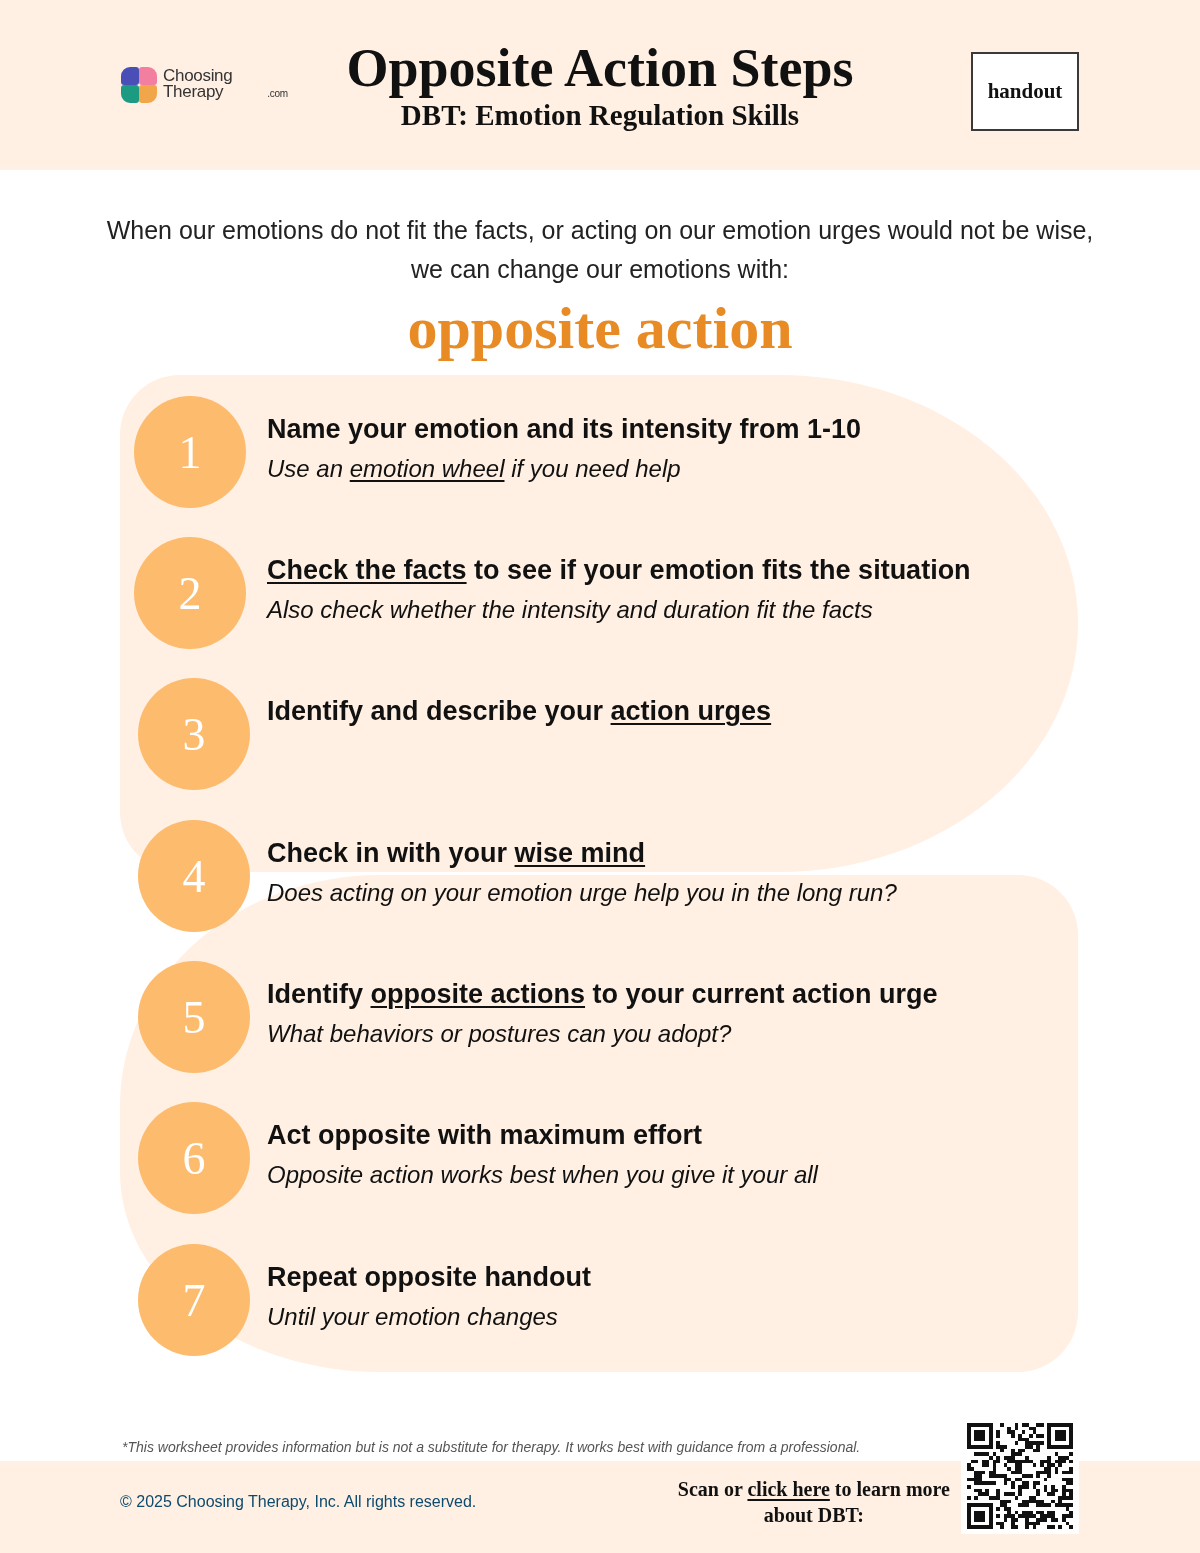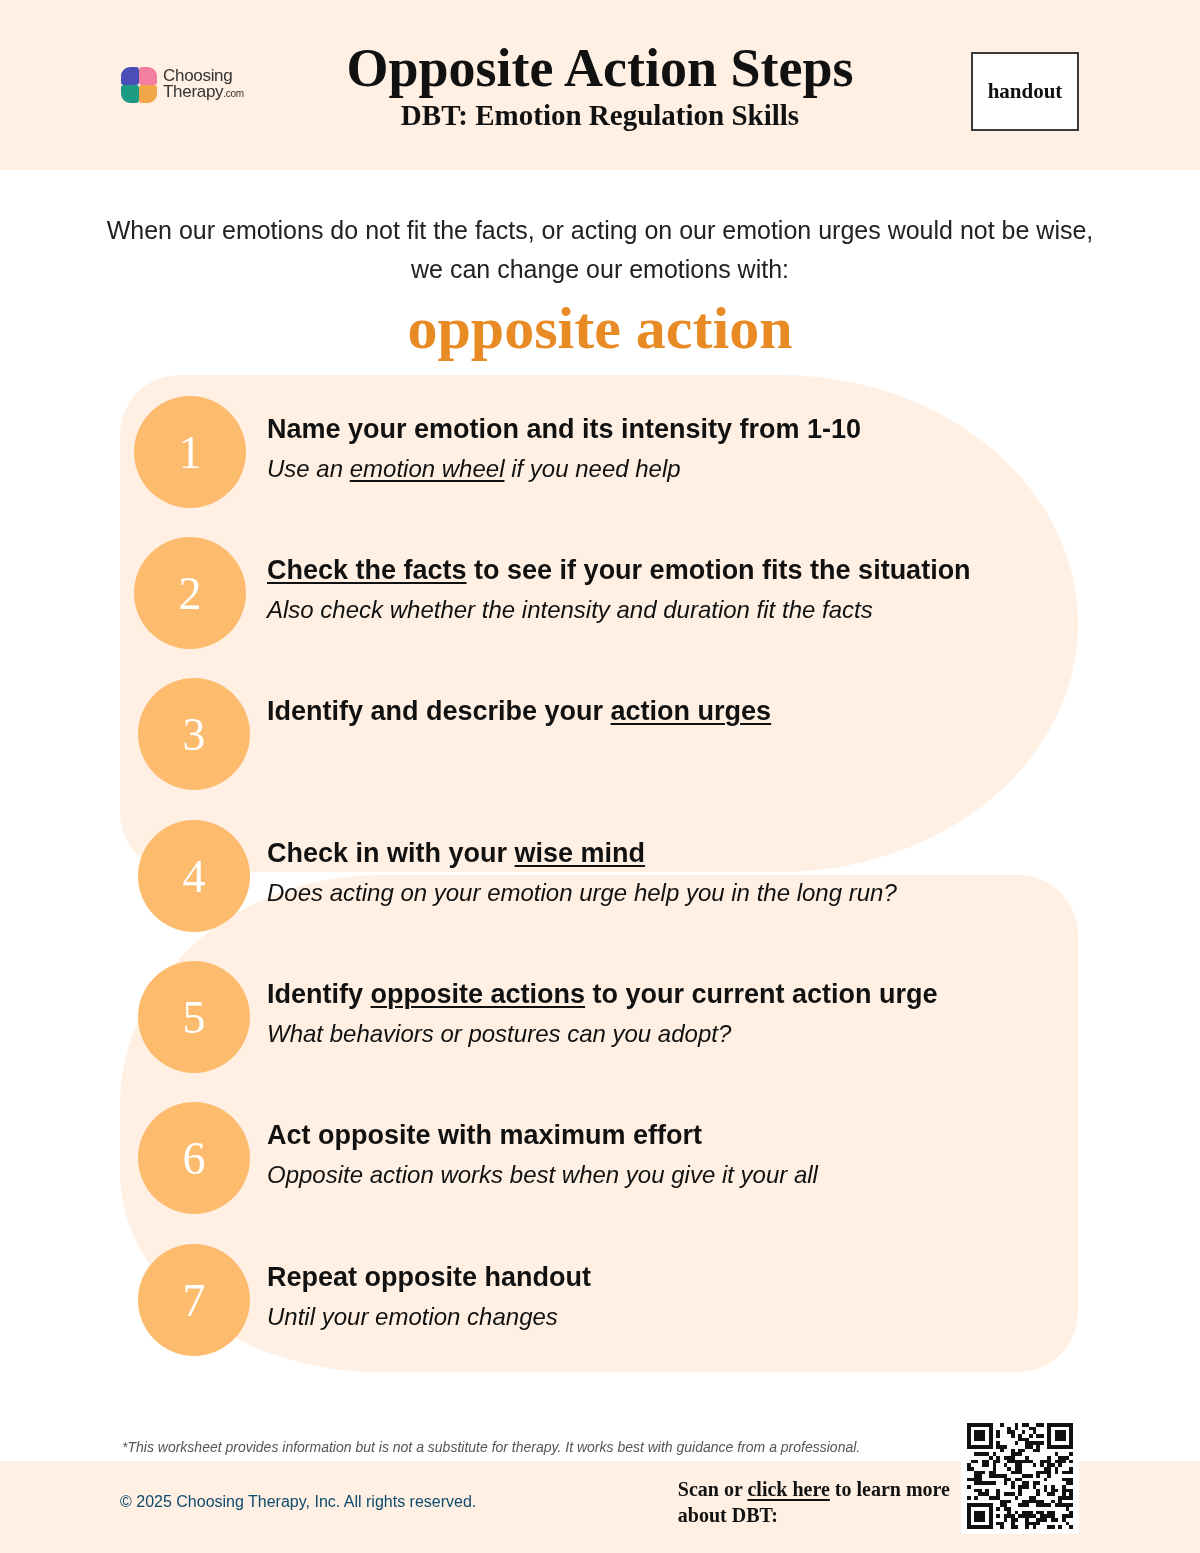--- a/index.html
+++ b/index.html
@@ -10,21 +10,21 @@
   .logo { position: absolute; left: 120px; top: 66px; display: flex; align-items: center; }
   .logo-mark { width: 38px; height: 38px; position: relative; }
   .logo-mark span { position: absolute; width: 18px; height: 18px; }
   .lm-a { left: 1px; top: 1px; background: #4a4fb8; border-radius: 9px 3px 3px 3px; }
   .lm-b { left: 19px; top: 1px; background: #f27fa0; border-radius: 3px 9px 3px 3px; }
   .lm-c { left: 1px; top: 19px; background: #1d9b82; border-radius: 3px 3px 3px 9px; }
   .lm-d { left: 19px; top: 19px; background: #f2a64a; border-radius: 3px 3px 9px 3px; }
   .logo-text { margin-left: 5px; font-family: "Liberation Sans", sans-serif; color: #333; line-height: 16px; }
   .logo-text .l1 { font-size: 17px; display: block; letter-spacing: -0.3px; }
   .logo-text .l2 { font-size: 17px; display: block; letter-spacing: -0.3px; }
-  .logo-text .com { font-size: 10px; }
+  .logo-text .com { font-size: 10px; margin-left: 44px; }
 
   .title { position: absolute; left: 0; top: 38px; width: 1200px; text-align: center; font-family: "Liberation Serif", serif; font-weight: bold; font-size: 54px; line-height: 60px; color: #111; }
   .subtitle { position: absolute; left: 0; top: 98px; width: 1200px; text-align: center; font-family: "Liberation Serif", serif; font-weight: bold; font-size: 29px; line-height: 34px; color: #111; }
 
   .handout-box { position: absolute; left: 971px; top: 52px; width: 108px; height: 79px; background: #fff; border: 2px solid #3a3a3a; display: flex; align-items: center; justify-content: center; font-family: "Liberation Serif", serif; font-weight: bold; font-size: 21px; color: #111; }
 
   .intro { position: absolute; left: 100px; top: 211px; width: 1000px; text-align: center; font-family: "Liberation Sans", sans-serif; font-size: 25px; line-height: 39px; color: #222; }
   .headline { position: absolute; left: 0; top: 292px; width: 1200px; text-align: center; font-family: "Liberation Serif", serif; font-weight: bold; font-size: 60px; line-height: 72px; color: #e88b25; }
 
   .panel-top { position: absolute; left: 120px; top: 375px; width: 958px; height: 497px; background: #fff0e3; border-radius: 60px 300px 300px 60px / 60px 250px 250px 60px; }
@@ -33,21 +33,21 @@
   .step { position: absolute; left: 0; width: 1200px; height: 112px; }
   .step-circle { position: absolute; width: 112px; height: 112px; border-radius: 50%; background: #fdbb6e; color: #fff; font-family: "Liberation Serif", serif; font-size: 46px; display: flex; align-items: center; justify-content: center; }
   .step-title { position: absolute; left: 267px; top: 16px; font-family: Liberation Sans, sans-serif; font-weight: bold; font-size: 27px; line-height: 34px; color: #111; white-space: nowrap; }
   .step-title u { text-decoration: underline; text-decoration-thickness: 2px; text-underline-offset: 3px; }
   .step-desc { position: absolute; left: 267px; top: 58px; font-family: "Liberation Sans", sans-serif; font-style: italic; font-size: 24px; line-height: 30px; color: #111; white-space: nowrap; }
   .step-desc u { text-decoration: underline; text-underline-offset: 3px; }
 
   .disclaimer { position: absolute; left: 122px; top: 1439px; font-family: "Liberation Sans", sans-serif; font-style: italic; font-size: 14px; color: #555; white-space: nowrap; }
   .footer-band { position: absolute; left: 0; top: 1461px; width: 1200px; height: 92px; background: #fff0e3; }
   .copyright { position: absolute; left: 120px; top: 1493px; font-family: "Liberation Sans", sans-serif; font-size: 16px; color: #0c4a6e; }
-  .scan-text { position: absolute; right: 250px; top: 1476px; text-align: left; font-family: "Liberation Serif", serif; font-weight: bold; font-size: 20px; line-height: 26px; color: #111; }
+  .scan-text { position: absolute; right: 250px; top: 1476px; text-align: center; font-family: "Liberation Serif", serif; font-weight: bold; font-size: 20px; line-height: 26px; color: #111; }
   .scan-text u { text-decoration: underline; text-underline-offset: 3px; }
   .qr { position: absolute; left: 961px; top: 1418px; width: 118px; height: 116px; background: #fff; padding: 5px; }
   .qr svg { width: 108px; height: 106px; display: block; }
 </style>
 </head>
 <body>
 
 <div class="header-band"></div>
 
 <div class="logo">

